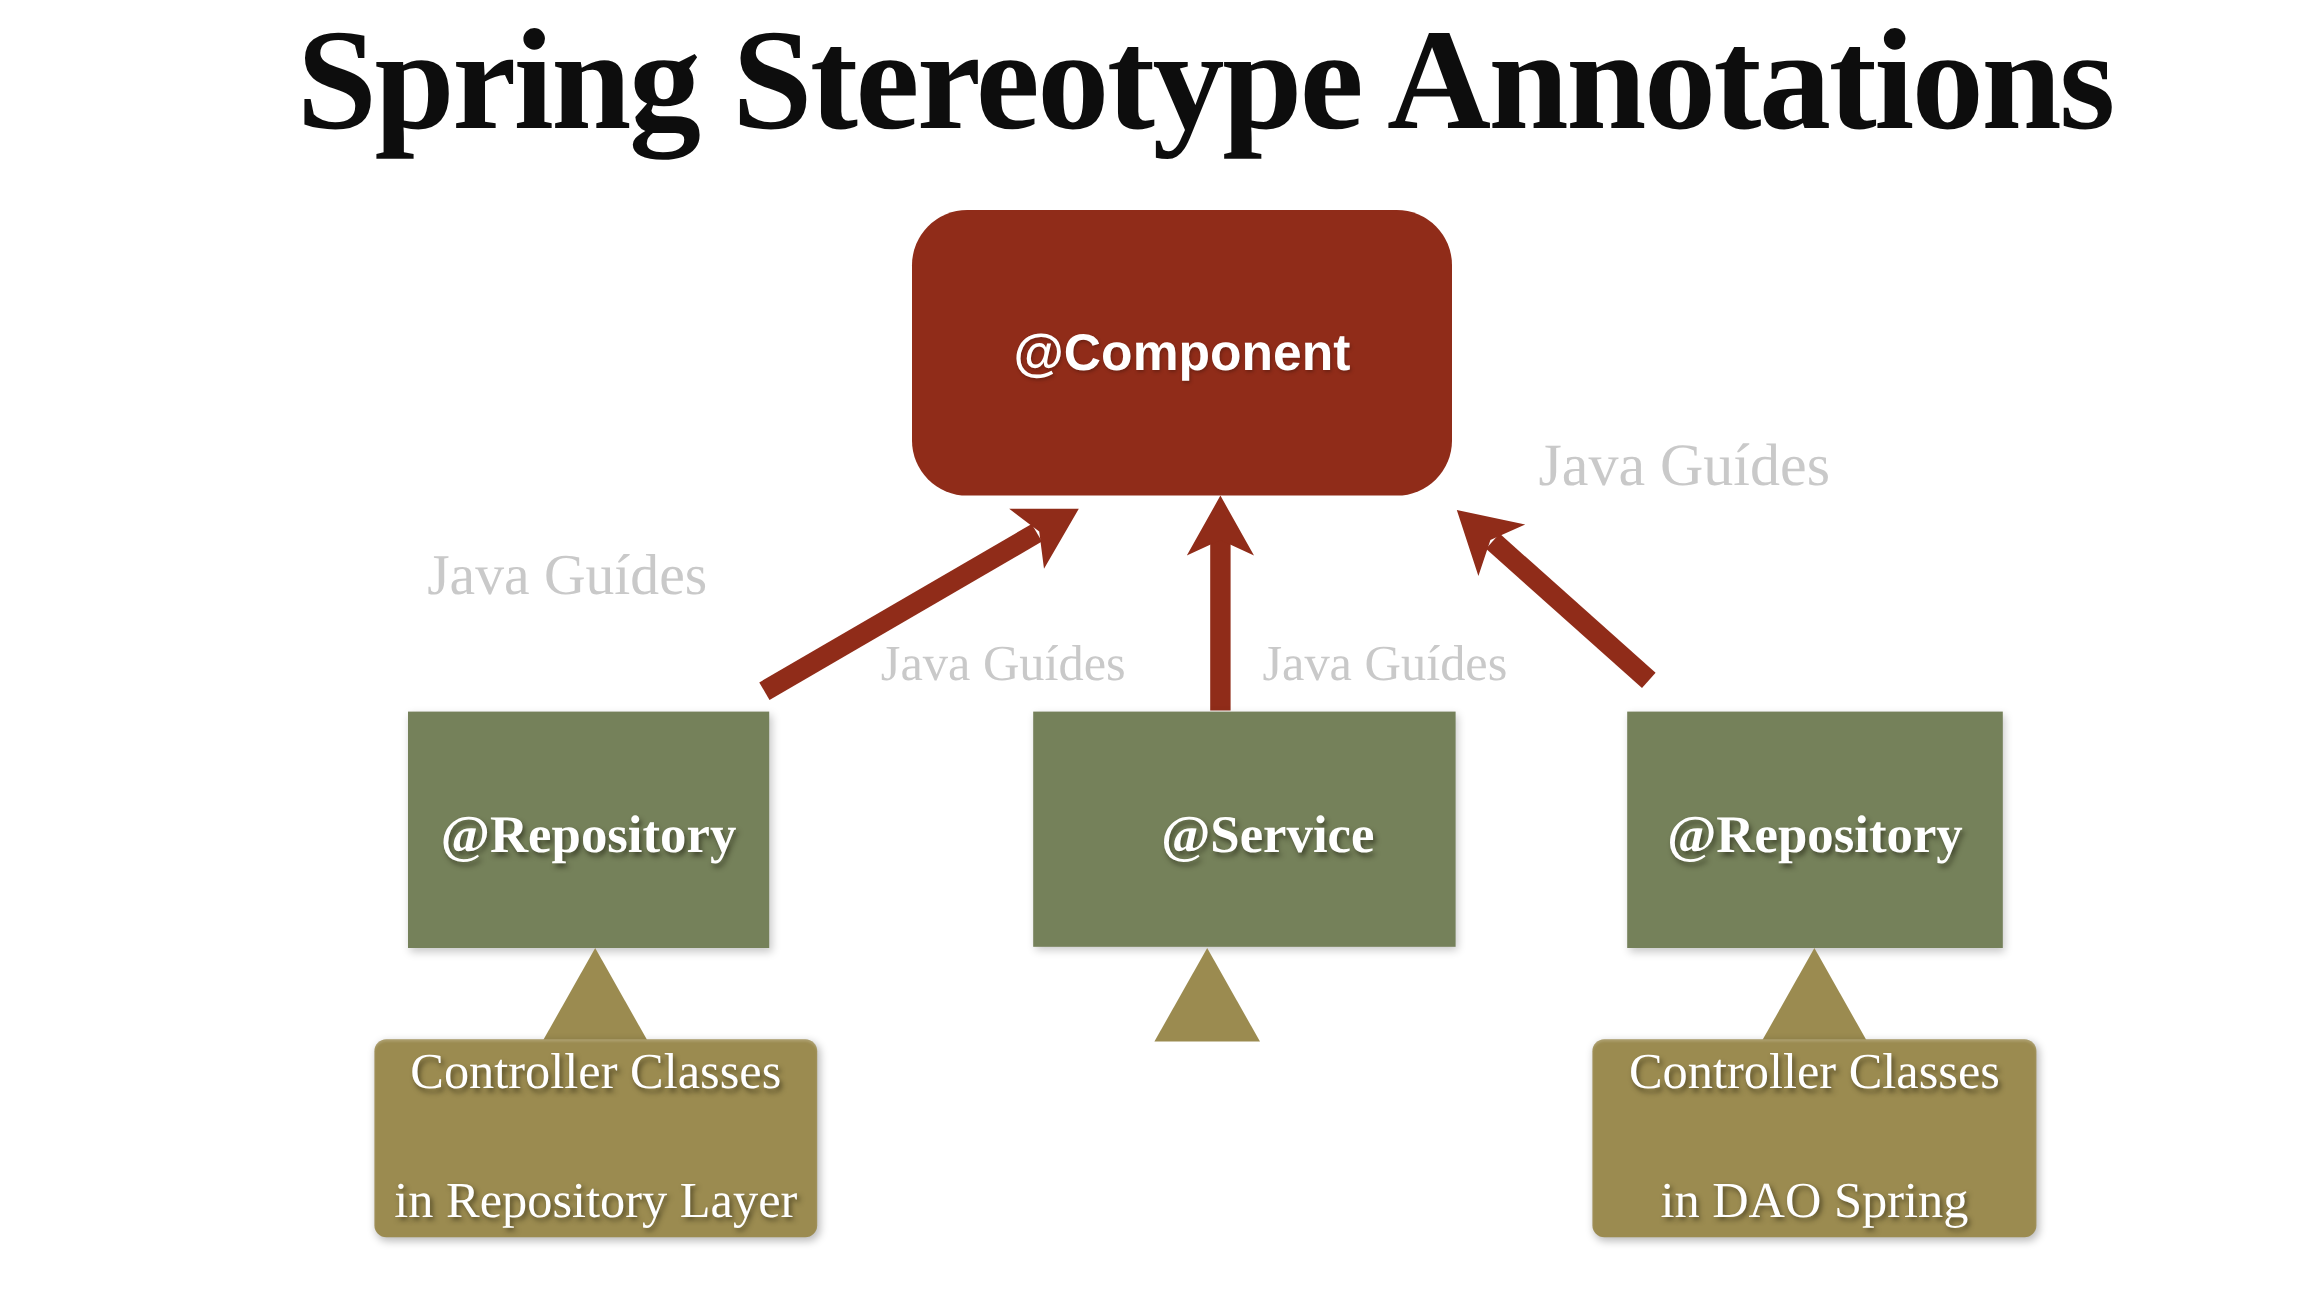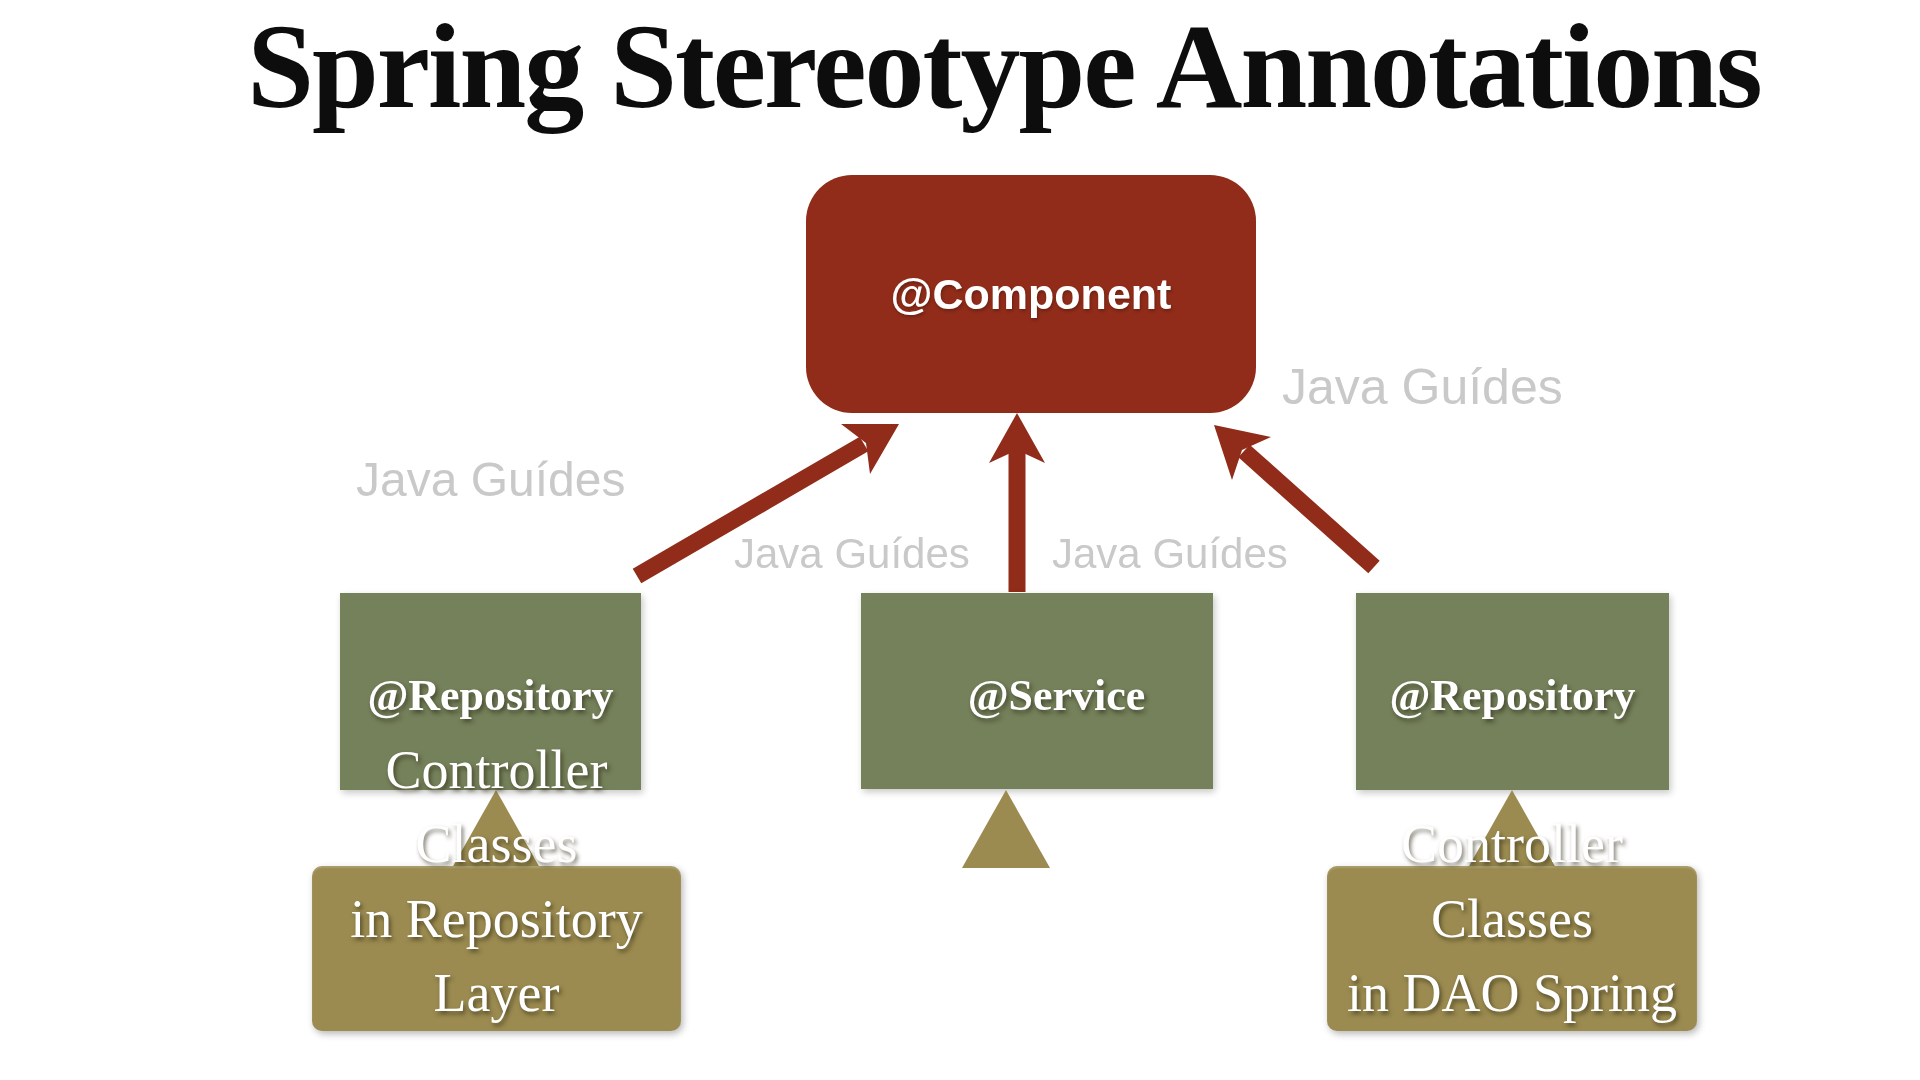--- a/index.html
+++ b/index.html
@@ -32,21 +32,21 @@
   .arrows {
     position: absolute;
     left: 0; top: 0;
     width: 1920px;
     height: 1080px;
   }
 
   
   .component-box {
     position: absolute;
-    left: 762px;
+    left: 716px;
     top: 175px;
     width: 450px;
     height: 238px;
     border-radius: 46px;
     display: flex;
     align-items: center;
     justify-content: center;
   }
   .component-label {
     font-family: "Liberation Sans", sans-serif;
@@ -93,36 +93,36 @@
 
   
   .callout-box {
     position: absolute;
     top: 866px;
     height: 165px;
     border-radius: 10px;
     display: flex;
     flex-direction: column;
     align-items: center;
-    justify-content: flex-end;
+    justify-content: space-between;
     box-shadow: 2px 3px 7px rgba(0,0,0,0.28), inset 0 2px 2px rgba(255,255,255,0.18);
     font-family: "Liberation Serif", serif;
-    font-size: 54px;
+    font-size: 42px;
     line-height: 1.38;
     text-align: center;
     text-shadow: 2px 3px 4px rgba(40,35,15,0.6);
   }
   .callout-controller { left: 268px;  width: 369px; }
   .callout-service    { left: 776px;  width: 367px; }
   .callout-repository { left: 1283px; width: 370px; }
 
   
   .watermark {
     position: absolute;
-    font-family: Liberation Sans, sans-serif;
+    font-family: Liberation Serif, serif;
     white-space: nowrap;
     user-select: none;
   }
   .wm-right-of-component { left: 1238px; top: 358px; font-size: 50px; }
   .wm-left              { left: 312px;  top: 452px; font-size: 48px; }
   .wm-center-left       { left: 690px;  top: 530px; font-size: 42px; }
   .wm-center-right      { left: 1008px; top: 530px; font-size: 42px; }
 </style>
 </head>
 <body>

